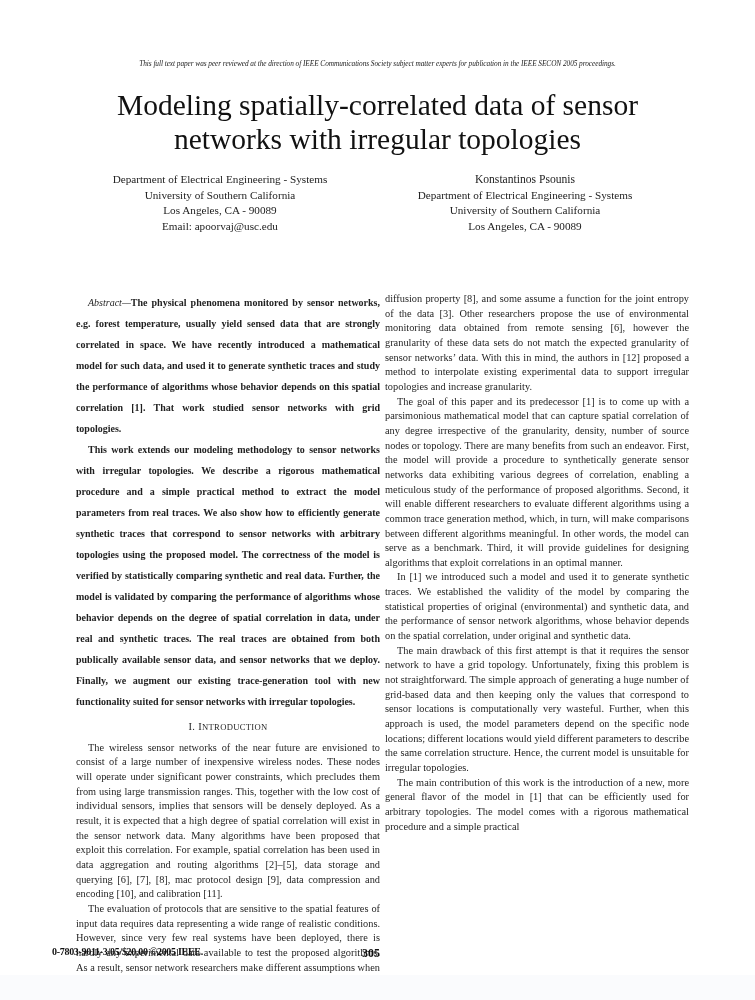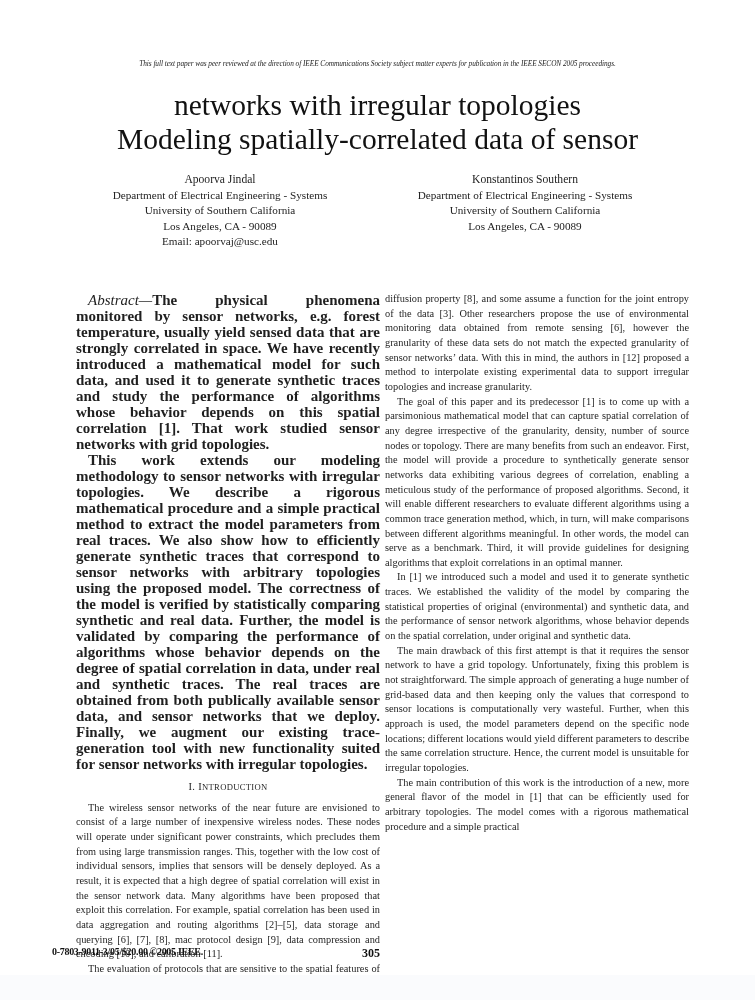--- a/index.html
+++ b/index.html
@@ -12,49 +12,48 @@
   .author { position:absolute; top:172px; width:320px; text-align:center;
             font-size:11.2px; line-height:15.5px; color:#222; }
   .author.a1 { left:60px; }
   .author.a2 { left:365px; }
   .author .name { font-size:11.6px; }
   .col { position:absolute; top:292px; width:304px; font-size:10.35px; line-height:14.65px;
          text-align:justify; color:#1f1f1f; }
   .col.left { left:76px; }
   .col.right { left:385px; }
   .col p { margin:0; text-indent:12px; }
-  .abstract { font-weight:bold; font-size:15px; line-height:16px; }
+  .abstract { font-weight:bold; font-size:10px; line-height:21px; }
   .abstract p { margin:0; text-indent:12px; }
   .abstract .lead { font-style:italic; font-weight:normal; }
   .section-head { text-align:center; margin:8px 0 6px 0; font-size:10.5px; letter-spacing:0.3px; text-indent:0 !important; }
   .section-head .sc { font-size:8.6px; }
   .footer-left { position:absolute; top:946px; left:52px; font-size:10px; font-weight:bold; letter-spacing:-0.3px; color:#111; }
   .footer-right { position:absolute; top:946px; left:362px; font-size:12px; font-weight:bold; color:#111; }
   .bottom-band { position:absolute; top:975px; left:0; width:755px; height:25px; background:#fafbfd; }
 </style>
 </head>
 <body>
 
 <div class="notice">This full text paper was peer reviewed at the direction of IEEE Communications Society subject matter experts for publication in the IEEE SECON 2005 proceedings.</div>
 
 <div class="title">
+  <div>Modeling spatially-correlated data of sensor</div>
   <div>networks with irregular topologies</div>
-  <div>Modeling spatially-correlated data of sensor</div>
 </div>
 
 <div class="author a1">
-  <div class="name">Apoorva Jindal</div>
   <div>Department of Electrical Engineering - Systems</div>
   <div>University of Southern California</div>
   <div>Los Angeles, CA - 90089</div>
   <div>Email: apoorvaj@usc.edu</div>
 </div>
 
 <div class="author a2">
-  <div class="name">Konstantinos Southern</div>
+  <div class="name">Konstantinos Psounis</div>
   <div>Department of Electrical Engineering - Systems</div>
   <div>University of Southern California</div>
   <div>Los Angeles, CA - 90089</div>
 </div>
 
 <div class="col left">
   <div class="abstract">
     <p><span class="lead">Abstract</span><span class="lead">—</span><span>The physical phenomena monitored by sensor networks, e.g. forest temperature, usually yield sensed data that are strongly correlated in space. We have recently introduced a mathematical model for such data, and used it to generate synthetic traces and study the performance of algorithms whose behavior depends on this spatial correlation [1]. That work studied sensor networks with grid topologies.</span></p>
     <p>This work extends our modeling methodology to sensor networks with irregular topologies. We describe a rigorous mathematical procedure and a simple practical method to extract the model parameters from real traces. We also show how to efficiently generate synthetic traces that correspond to sensor networks with arbitrary topologies using the proposed model. The correctness of the model is verified by statistically comparing synthetic and real data. Further, the model is validated by comparing the performance of algorithms whose behavior depends on the degree of spatial correlation in data, under real and synthetic traces. The real traces are obtained from both publically available sensor data, and sensor networks that we deploy. Finally, we augment our existing trace-generation tool with new functionality suited for sensor networks with irregular topologies.</p>
   </div>

